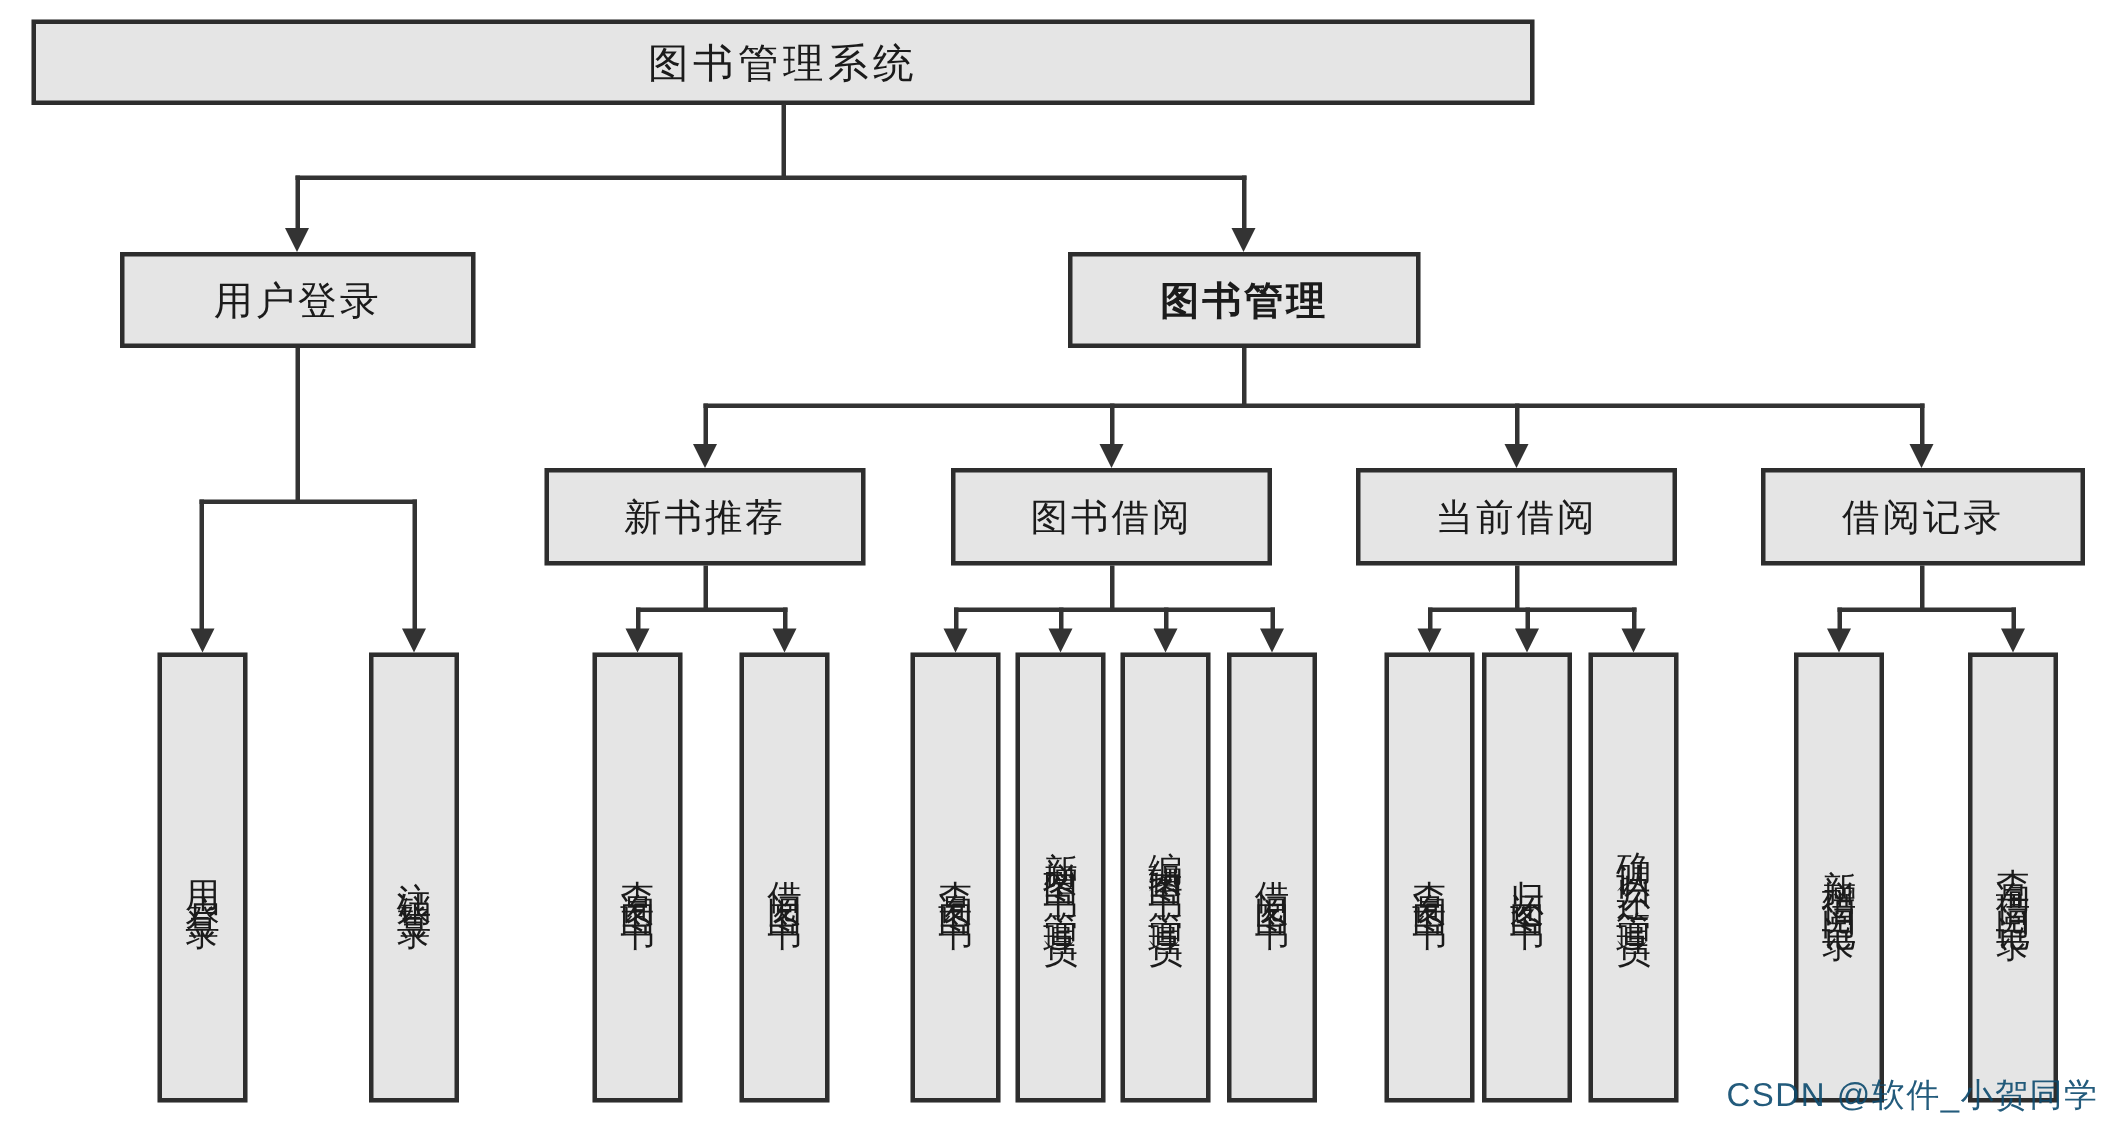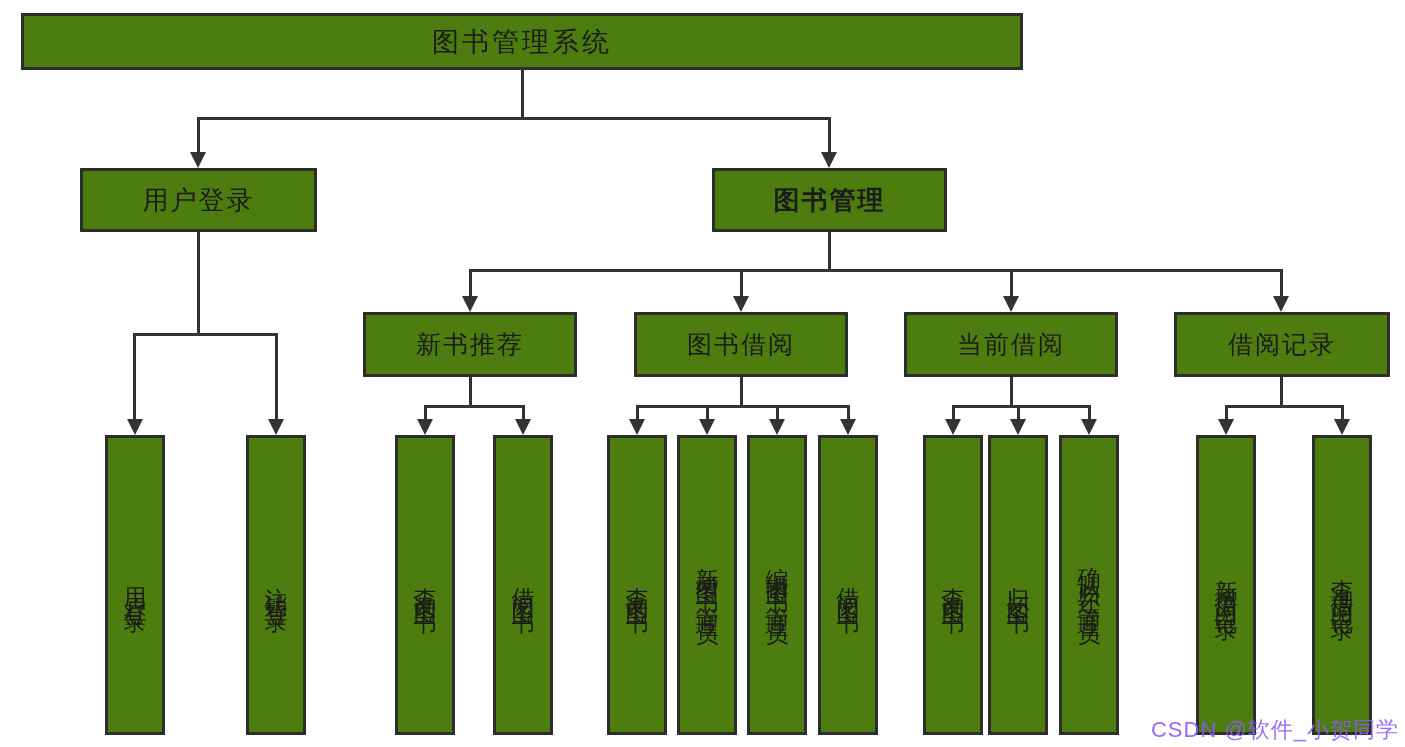--- a/index.html
+++ b/index.html
@@ -8,21 +8,21 @@
     width: 1405px;
     height: 747px;
     background: #ffffff;
     font-family: "Liberation Sans", "DejaVu Sans", sans-serif;
     overflow: hidden;
   }
   .box {
     position: absolute;
     box-sizing: border-box;
     border: 3px solid #2d2d2d;
-    background: #4d7c0f;
+    background: #e5e5e5;
     display: flex;
     align-items: center;
     justify-content: center;
     color: #1b1b1b;
   }
   .root-box   { font-size: 27px; letter-spacing: 3px; font-weight: 500; }
   .h-label    { font-size: 26px; letter-spacing: 2px; }
   .l3-label   { font-size: 25px; letter-spacing: 2px; }
   .leaf-box span {
     writing-mode: vertical-rl;
@@ -41,21 +41,21 @@
     width: 0; height: 0;
     border-left: 8px solid transparent;
     border-right: 8px solid transparent;
     border-top: 16px solid #333333;
   }
   .watermark {
     position: absolute;
     right: 6px;
     bottom: 2px;
     font-size: 22px;
-    color: #8b5cf6;
+    color: #0c4a6e;
     letter-spacing: 1px;
     z-index: 5;
     opacity: 0.9;
   }
 </style>
 </head>
 <body>
 
 <div class="canvas">
 

